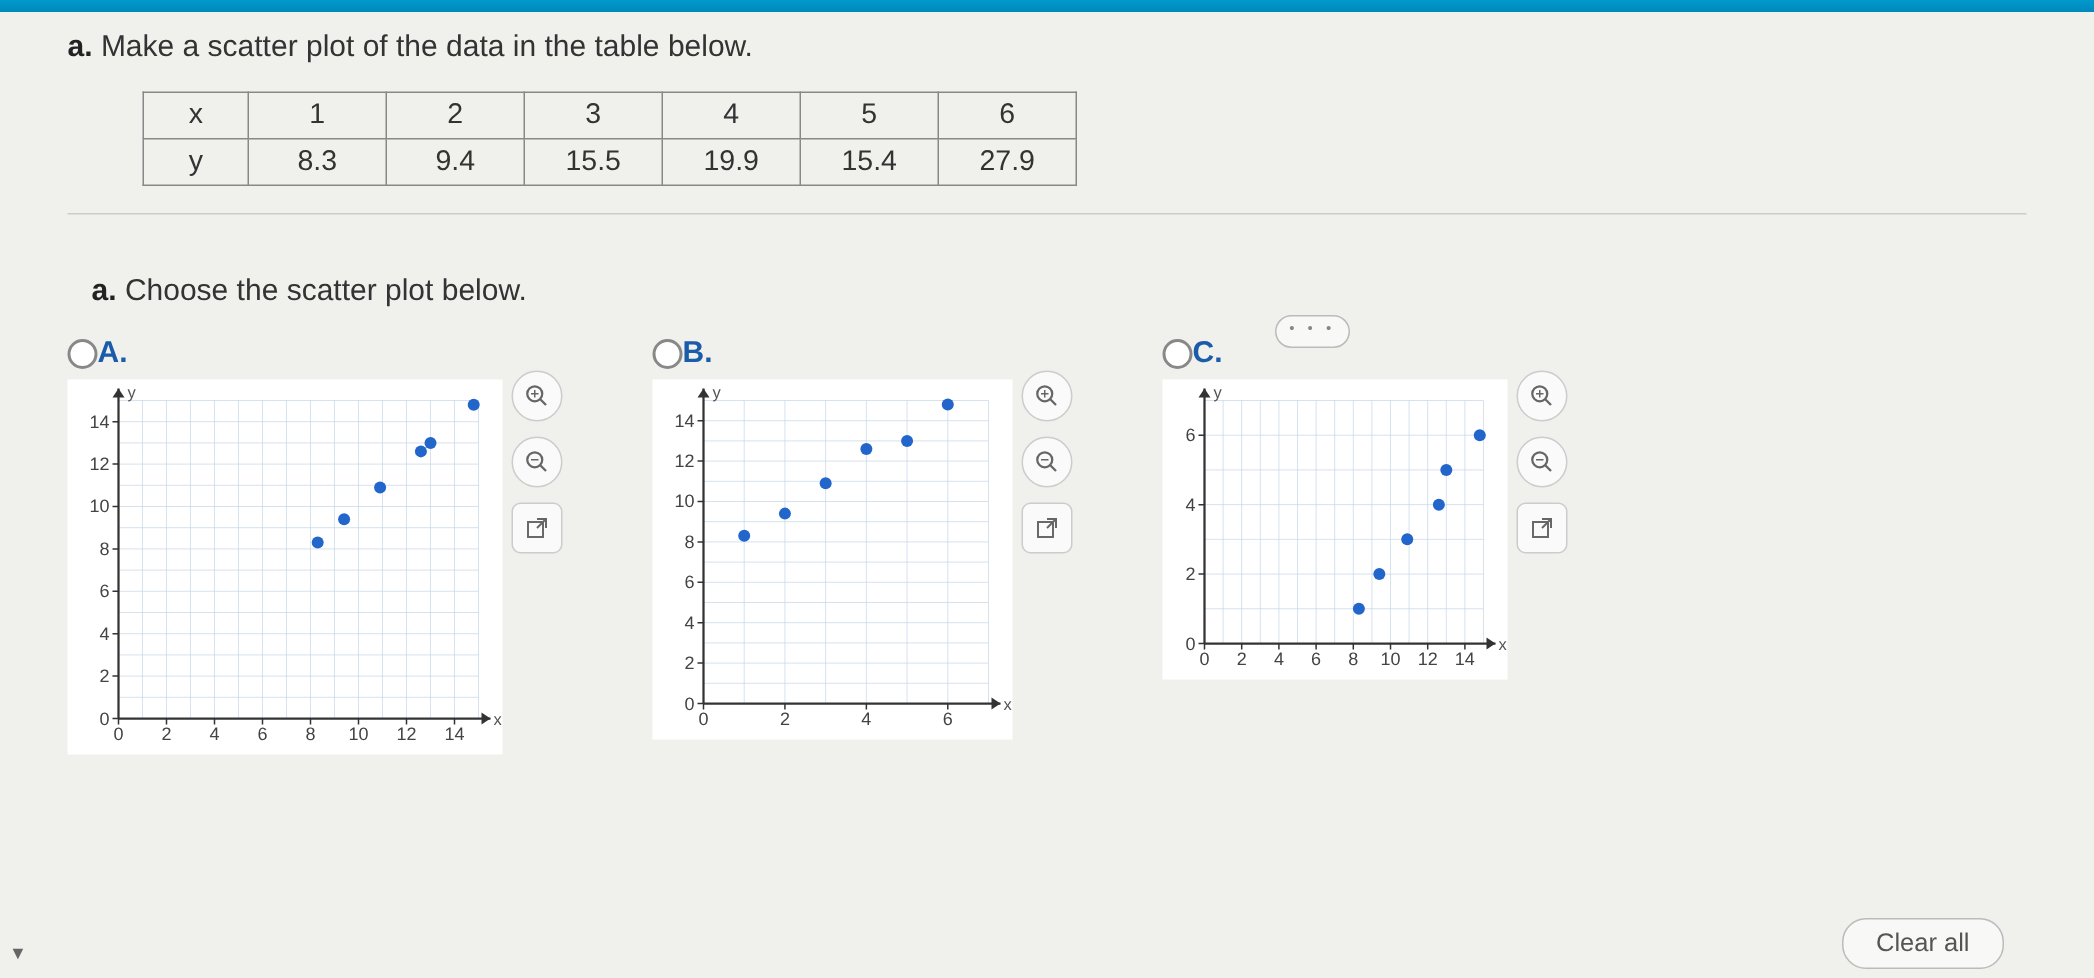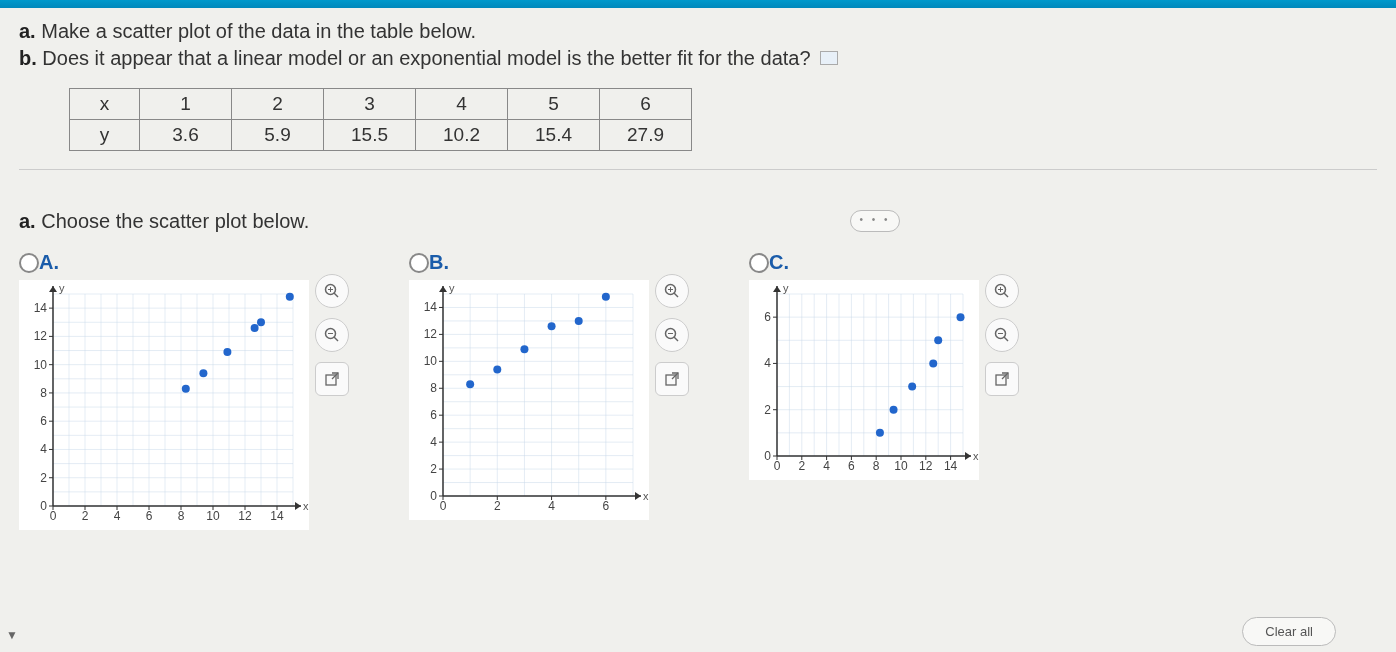--- a/index.html
+++ b/index.html
@@ -9,21 +9,21 @@
   width: 1396px;
   height: 652px;
   overflow: hidden;
   position: relative;
 }
 .topbar {
   height: 8px;
   background: linear-gradient(to bottom, #0099cc, #0088bb);
 }
 .content {
-  padding: 12px 19px;
+  padding: 12px 45px;
   color: #333;
 }
 .question-line {
   font-size: 20px;
   margin-bottom: 4px;
   color: #333;
 }
 .q-label { font-weight: bold; color: #222; }
 .table-wrap { margin: 18px 0 18px 50px; }
 .data-table {
@@ -63,21 +63,21 @@
   border-radius: 12px;
   background: #f8f8f6;
   text-align: center;
   color: #888;
   font-size: 10px;
   line-height: 18px;
   letter-spacing: 3px;
 }
 .sub-question {
   font-size: 20px;
-  margin: 40px 0 18px 0;
+  margin: 40px 0 18px 16px;
   color: #333;
 }
 .choices {
   display: flex;
   gap: 60px;
   align-items: flex-start;
 }
 .radio {
   width: 20px; height: 20px;
   border: 2px solid #888;
@@ -124,21 +124,21 @@
 .chart-row { display: flex; align-items: flex-start; }
 .clear-all {
   position: absolute;
   right: 60px;
   bottom: 6px;
   border: 1px solid #bbb;
   border-radius: 16px;
   padding: 6px 22px;
   background: #f8f8f6;
   color: #555;
-  font-size: 13px;
+  font-size: 17px;
   text-align: right;
 }
 .axis-label { font-size: 11px; fill: #555; }
 .tick-label { font-size: 12px; fill: #444; }
 .drop-arrow {
   position: absolute;
   left: 6px;
   bottom: 10px;
   color: #666;
   font-size: 12px;
@@ -146,45 +146,40 @@
 </style>
 </head>
 <body>
 
 <div class="topbar"></div>
 
 <div class="content">
   <div class="question-line">
     <span class="q-label">a.</span>
     <span>Make a scatter plot of the data in the table below.</span>
-  </div>
-  <div class="question-line">
-    <span class="q-label">b.</span>
-    <span>Does it appear that a linear model or an exponential model is the better fit for the data?</span>
-    <span class="help-icon"></span>
   </div>
 
   <div class="table-wrap">
     <table class="data-table">
       <tbody>
           <tr>
         <td class="row-label">x</td>
         <td>1</td>
         <td>2</td>
         <td>3</td>
         <td>4</td>
         <td>5</td>
         <td>6</td>
       </tr>
       <tr>
         <td class="row-label">y</td>
-        <td>3.6</td>
-        <td>5.9</td>
+        <td>8.3</td>
+        <td>9.4</td>
         <td>15.5</td>
-        <td>10.2</td>
+        <td>19.9</td>
         <td>15.4</td>
         <td>27.9</td>
       </tr>
     </tbody>
       </table>
   </div>
 
   <hr class="sep">
   <div class="ellipsis-btn">• • •</div>
 

